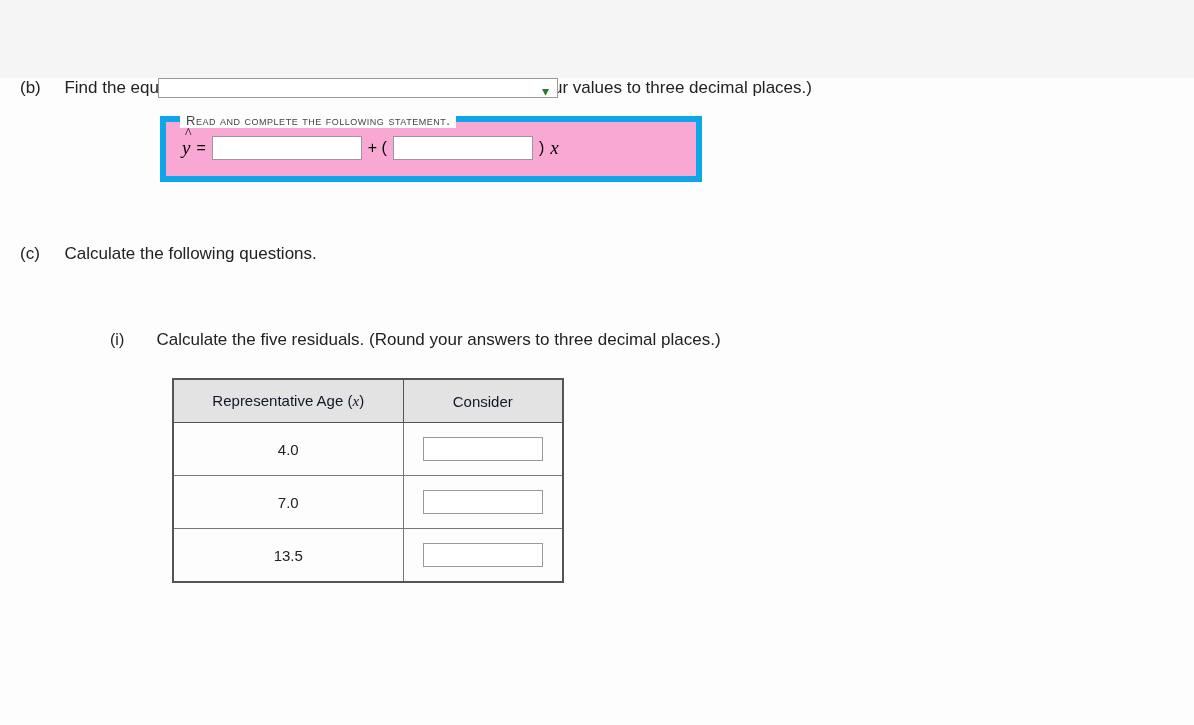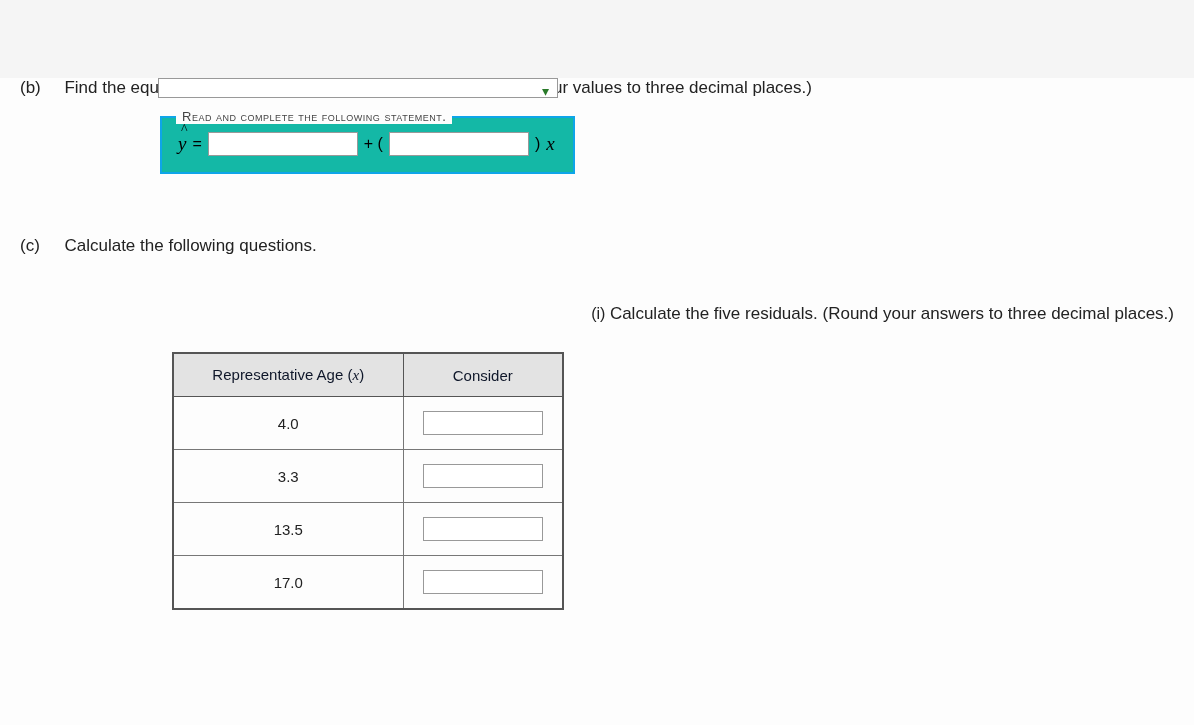--- a/index.html
+++ b/index.html
@@ -50,25 +50,25 @@
       color: #222;
     }
     .part-text {
       display: inline;
       font-size: 17px;
       color: #222;
     }
     .fieldset-box {
       margin-left: 140px;
       margin-top: 18px;
-      border: 2px solid #0ea5e9;
-      width: 415px;
+      border: 6px solid #0ea5e9;
+      width: 542px;
       padding: 14px 16px 16px 16px;
       position: relative;
-      background: #14b8a6;
+      background: #f9a8d4;
     }
     .fieldset-legend {
       position: absolute;
       top: -9px;
       left: 14px;
       background: #fdfdfd;
       padding: 0 6px;
       font-size: 13px;
       font-variant: small-caps;
       letter-spacing: 0.5px;
@@ -107,22 +107,21 @@
     .eq-symbol {
       font-style: normal;
       font-family: Verdana, sans-serif;
       font-size: 16px;
     }
     .part-c {
       margin-top: 62px;
     }
     .sub-part {
       margin-left: 90px;
-      margin-top: 48px;
-      text-align: right;
+      margin-top: 66px;
     }
     .sub-label {
       display: inline-block;
       width: 42px;
       font-size: 16px;
       color: #222;
     }
     .sub-text {
       font-size: 17px;
       color: #222;
@@ -211,34 +210,28 @@
         </tr>
       </thead>
       <tbody>
         <tr>
           <td>4.0</td>
           <td>
             <input type="text" class="cell-input" value="" style="">
           </td>
         </tr>
         <tr>
-          <td>3.3</td>
+          <td>7.0</td>
           <td>
             <input type="text" class="cell-input" value="" style="">
           </td>
         </tr>
         <tr>
           <td>13.5</td>
           <td>
             <input type="text" class="cell-input" value="" style="">
           </td>
         </tr>
-        <tr>
-          <td>17.0</td>
-          <td>
-            <input type="text" class="cell-input" value="" style="">
-          </td>
-        </tr>
       </tbody>
     </table>
   </div>
 
 </div>
 
 </body></html>

